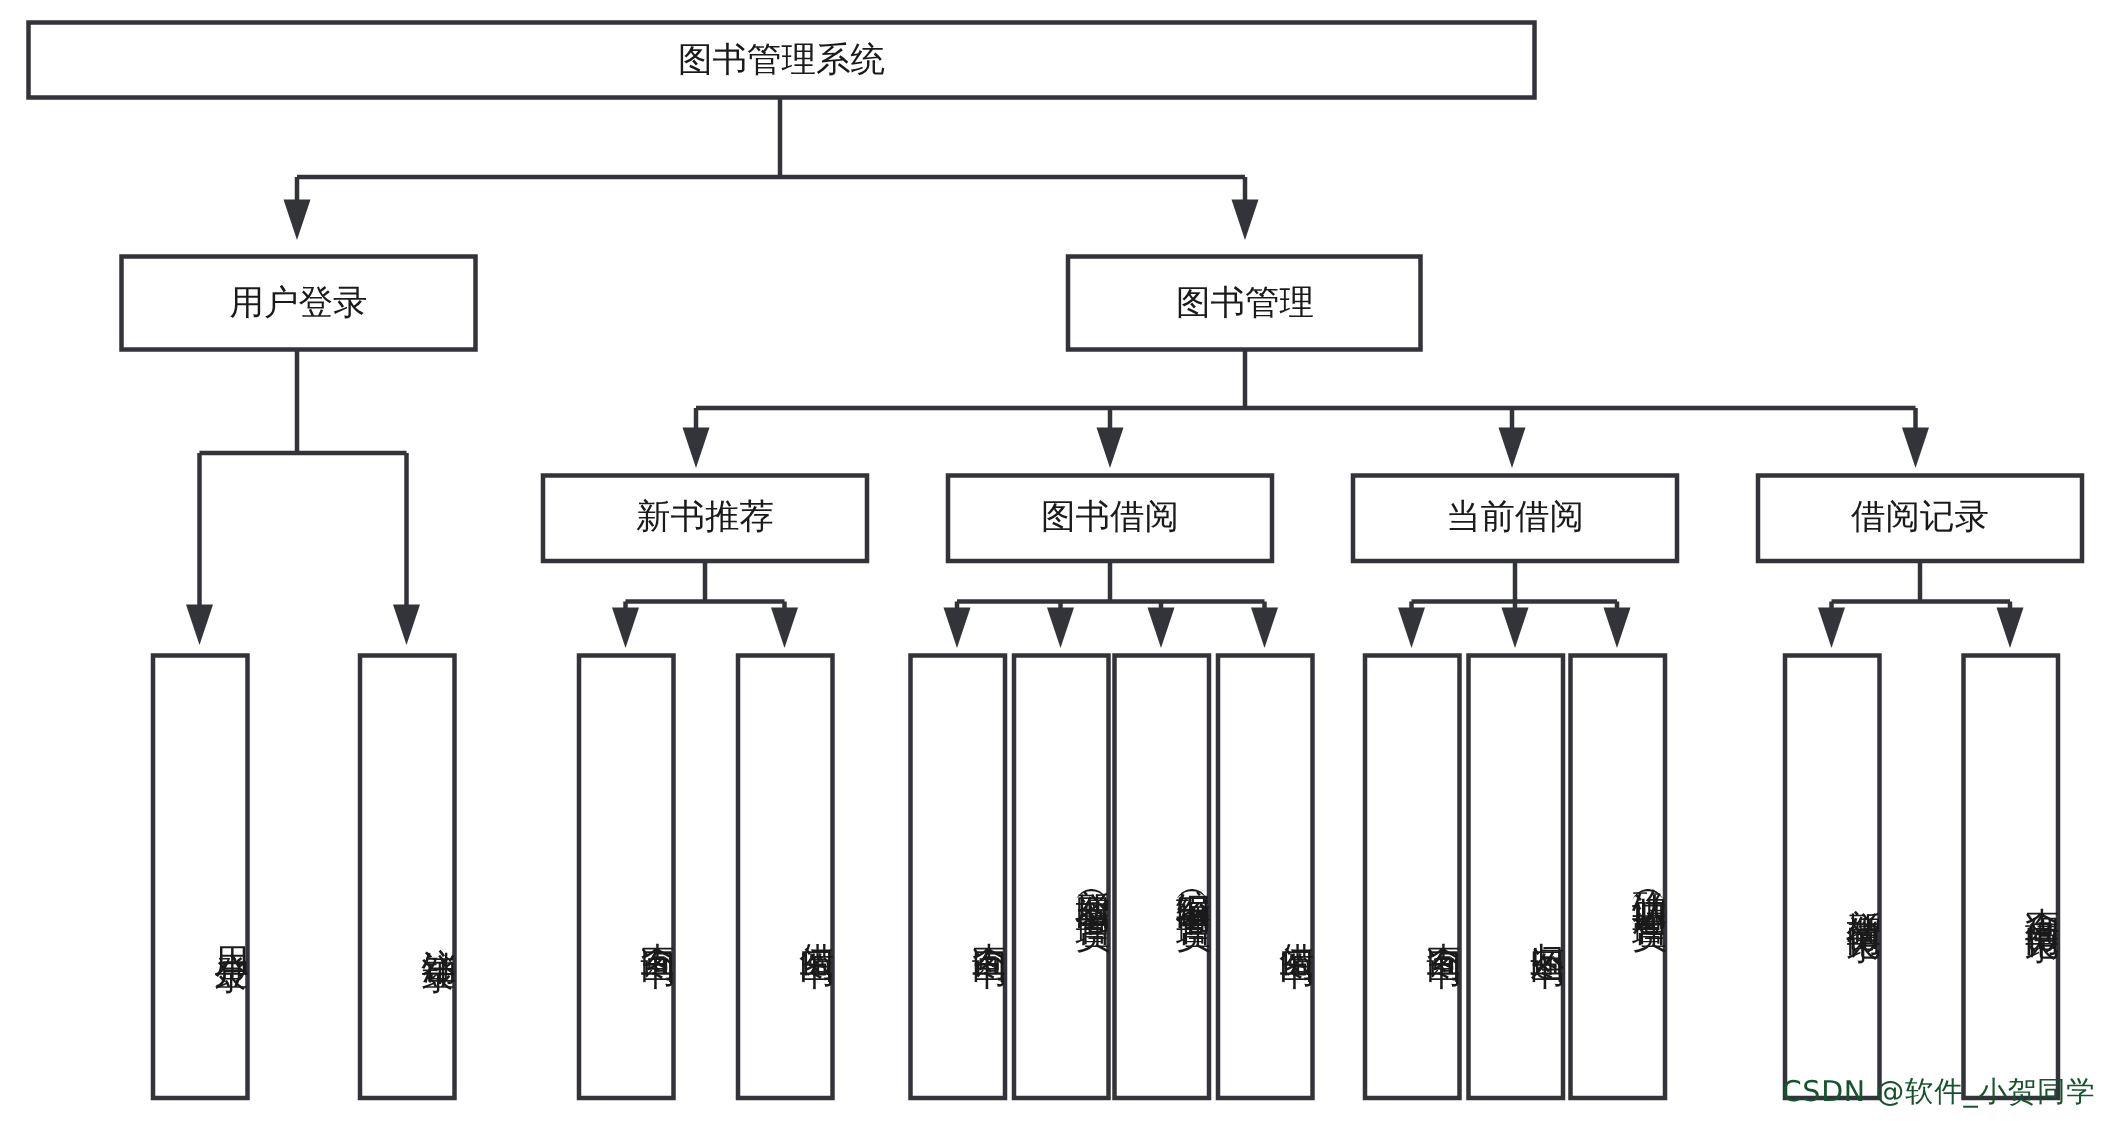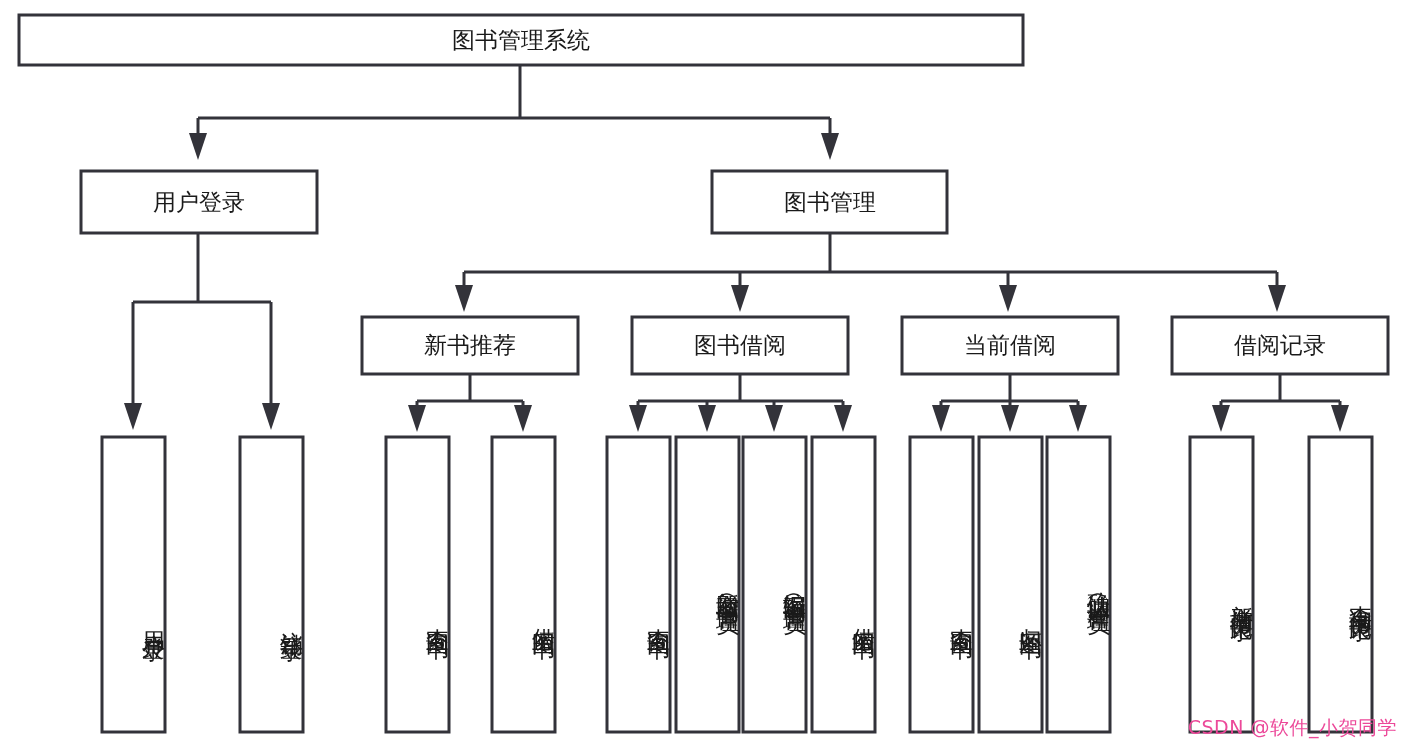--- a/index.html
+++ b/index.html
@@ -60,21 +60,21 @@
   .arrow-head {
     fill: #33333a;
     stroke: none;
   }
   .watermark {
     position: absolute;
     right: 8px;
     bottom: 6px;
     font-family: "DejaVu Sans", "Liberation Sans", sans-serif;
     font-size: 19px;
-    color: #ec4899;
+    color: #14532d;
     letter-spacing: 0.5px;
     white-space: nowrap;
     pointer-events: none;
   }
 </style>
 </head>
 <body>
 
 <div id="diagram-root">
 

